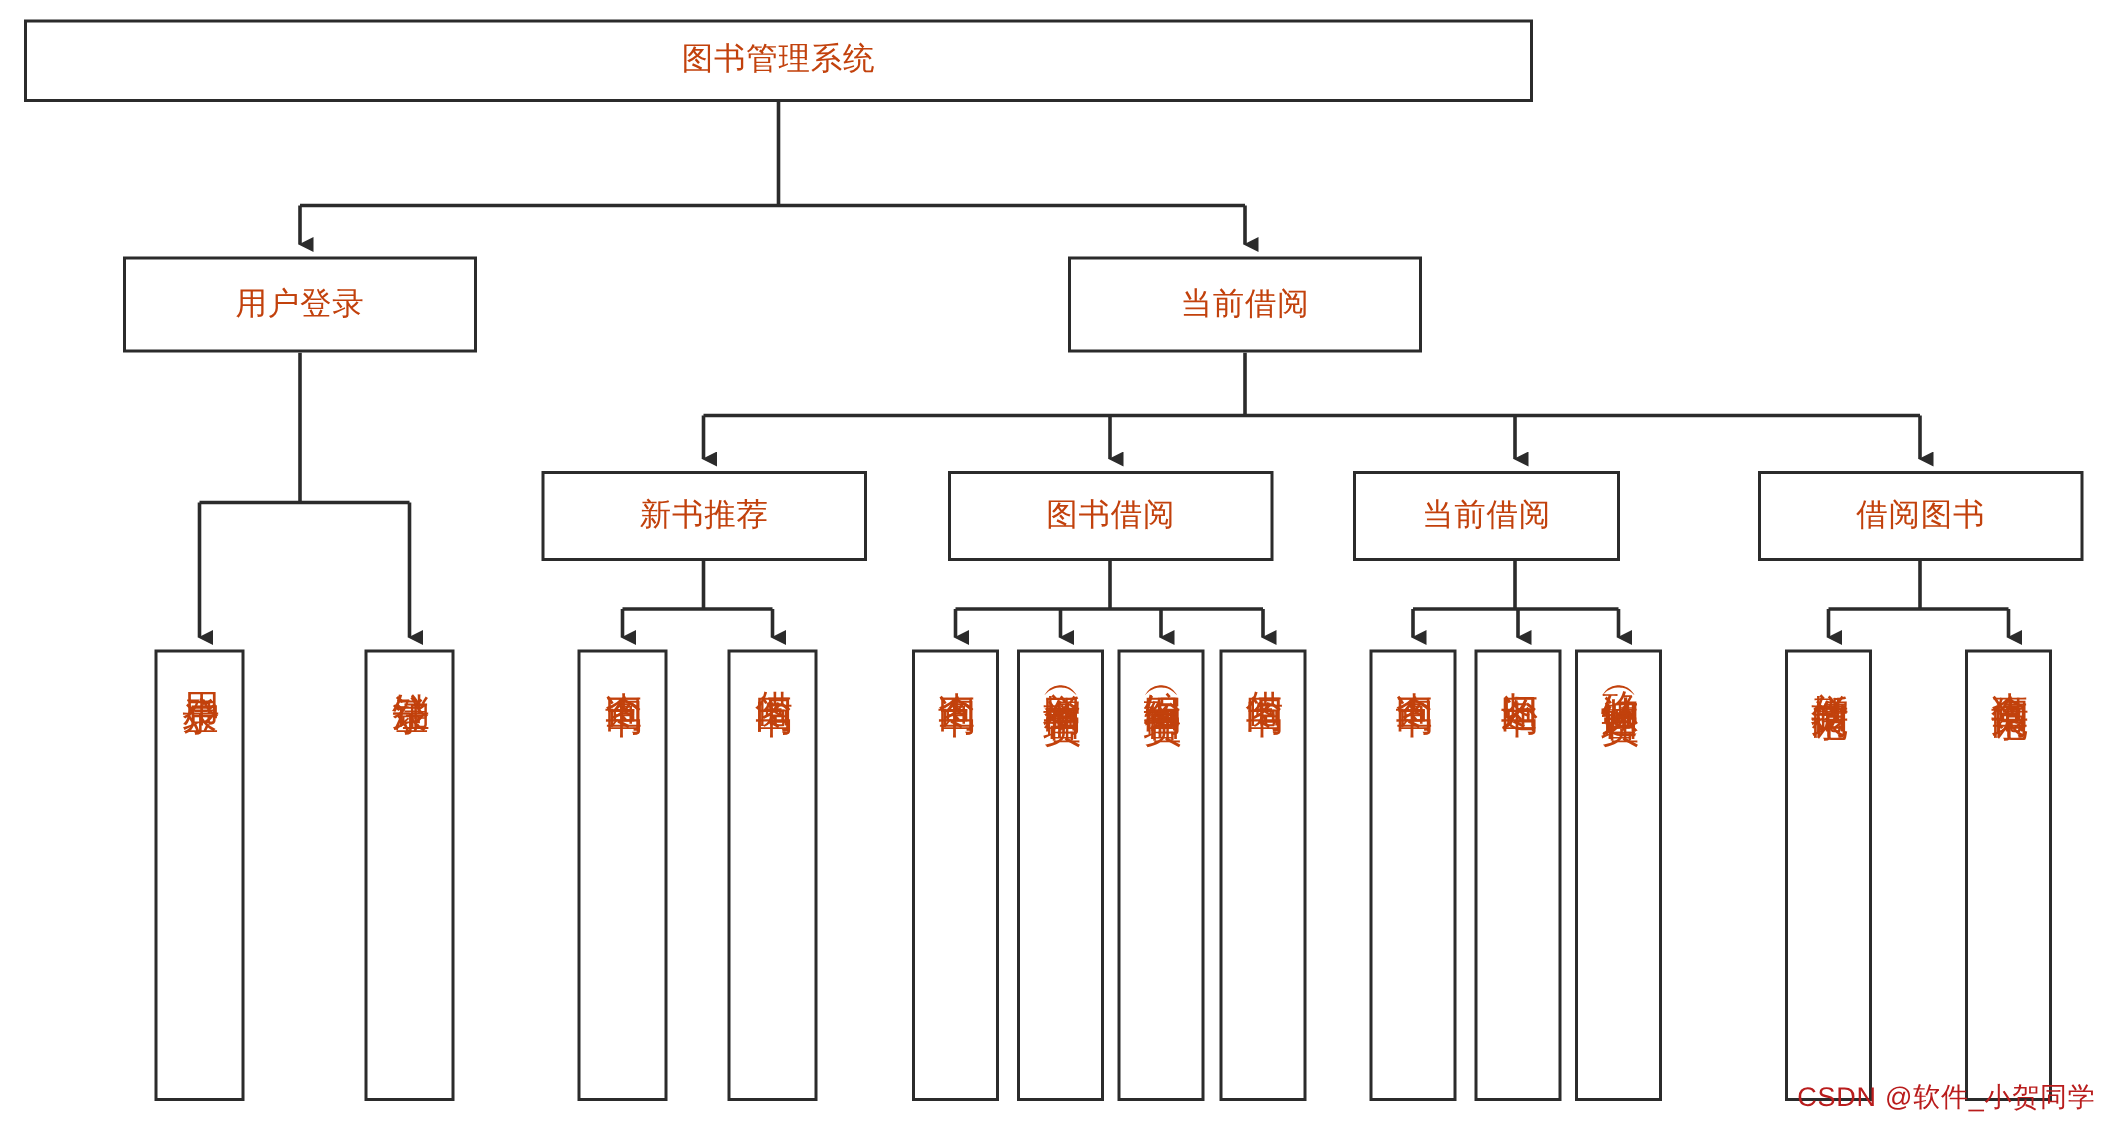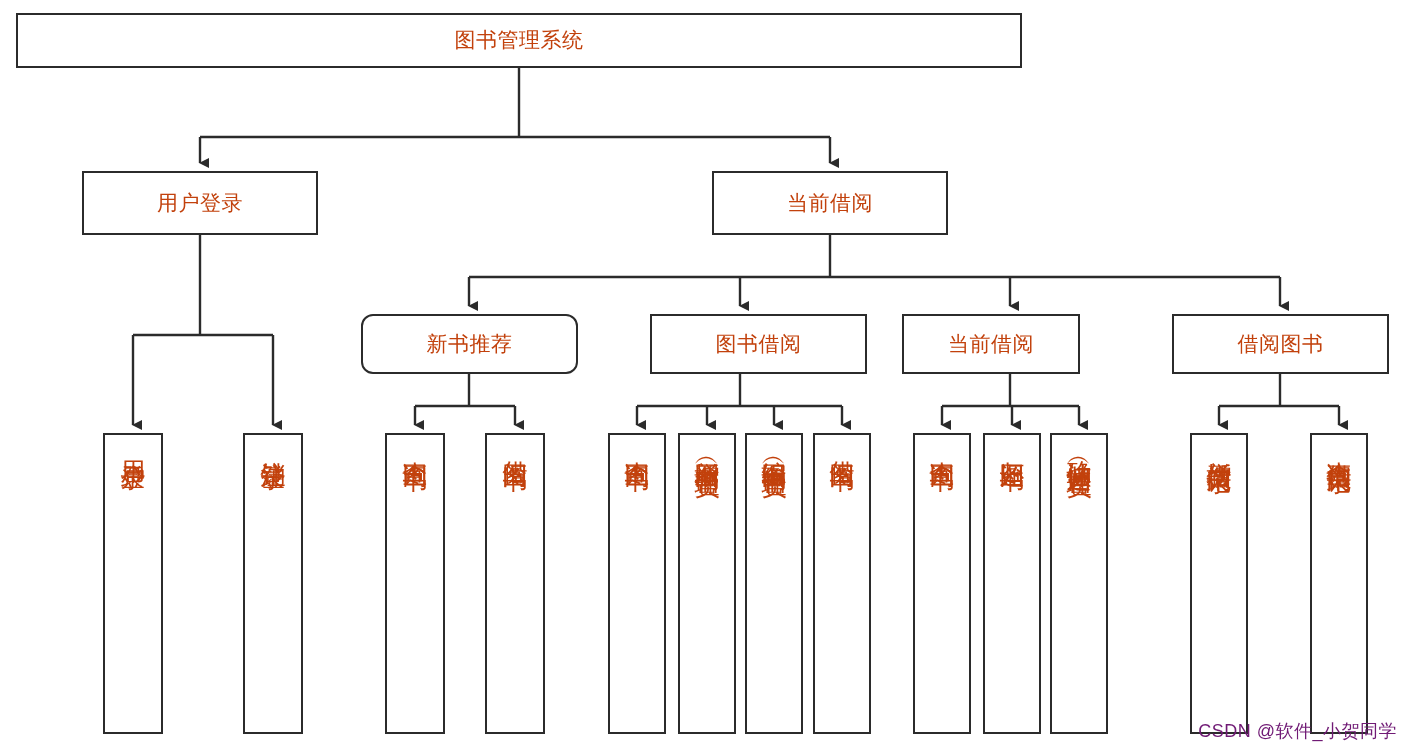--- a/index.html
+++ b/index.html
@@ -6,21 +6,21 @@
   body{font-family:"Liberation Sans","DejaVu Sans",sans-serif;}
   #canvas{position:relative;width:1405px;height:747px;background:#fff;overflow:hidden;}
   svg.lines{position:absolute;left:0;top:0;width:1405px;height:747px;pointer-events:none;}
   .node{position:absolute;box-sizing:border-box;background:#ffffff;border:2px solid #2b2b2b;
         display:flex;align-items:center;justify-content:center;}
   .node .lbl{color:#c2410c;line-height:1.08;text-align:center;}
   .node.h .lbl{font-size:21px;letter-spacing:0.5px;}
   .node.v{padding-top:6px;align-items:flex-start;}
   .node.v .lbl{writing-mode:vertical-rl;text-orientation:upright;font-size:25px;letter-spacing:2px;
         white-space:nowrap;}
-  #watermark{position:absolute;right:8px;bottom:4px;font-size:18px;color:#701a75;
+  #watermark{position:absolute;right:8px;bottom:4px;font-size:18px;color:#b91c1c;
         letter-spacing:0.5px;white-space:nowrap;}
 </style>
 </head>
 <body>
 
 <div id="canvas">
 
   <svg class="lines" viewBox="0 0 1405 747">
     <defs>
       <marker id="ar" markerWidth="11" markerHeight="11" refX="5" refY="9" orient="auto" markerUnits="userSpaceOnUse">
@@ -77,24 +77,24 @@
 
   <div id="l2">
       <div class="node h" style="left: 82px; top: 171px; width: 236px; height: 64px;">
         <span class="lbl">用户登录</span>
       </div>
       <div class="node h" style="left: 712px; top: 171px; width: 236px; height: 64px;">
         <span class="lbl">当前借阅</span>
       </div>
     </div>
   <div id="l3">
-      <div class="node h" style="left: 361px; top: 314px; width: 217px; height: 60px; border-radius: 12px;">
+      <div class="node h" style="left: 361px; top: 314px; width: 217px; height: 60px;">
         <span class="lbl">新书推荐</span>
       </div>
-      <div class="node h" style="left: 650px; top: 314px; width: 217px; height: 60px;">
+      <div class="node h" style="left: 632px; top: 314px; width: 217px; height: 60px;">
         <span class="lbl">图书借阅</span>
       </div>
       <div class="node h" style="left: 902px; top: 314px; width: 178px; height: 60px;">
         <span class="lbl">当前借阅</span>
       </div>
       <div class="node h" style="left: 1172px; top: 314px; width: 217px; height: 60px;">
         <span class="lbl">借阅图书</span>
       </div>
     </div>
   <div id="lv">

